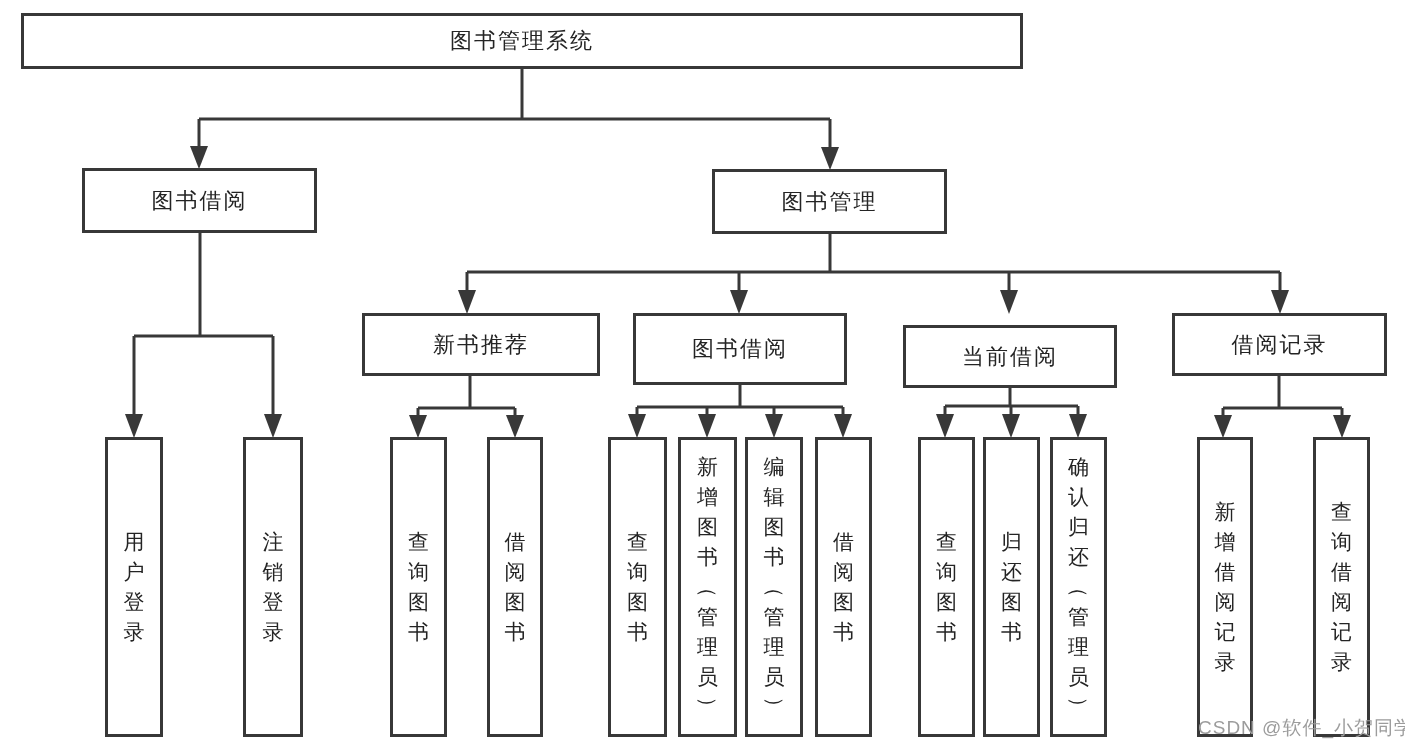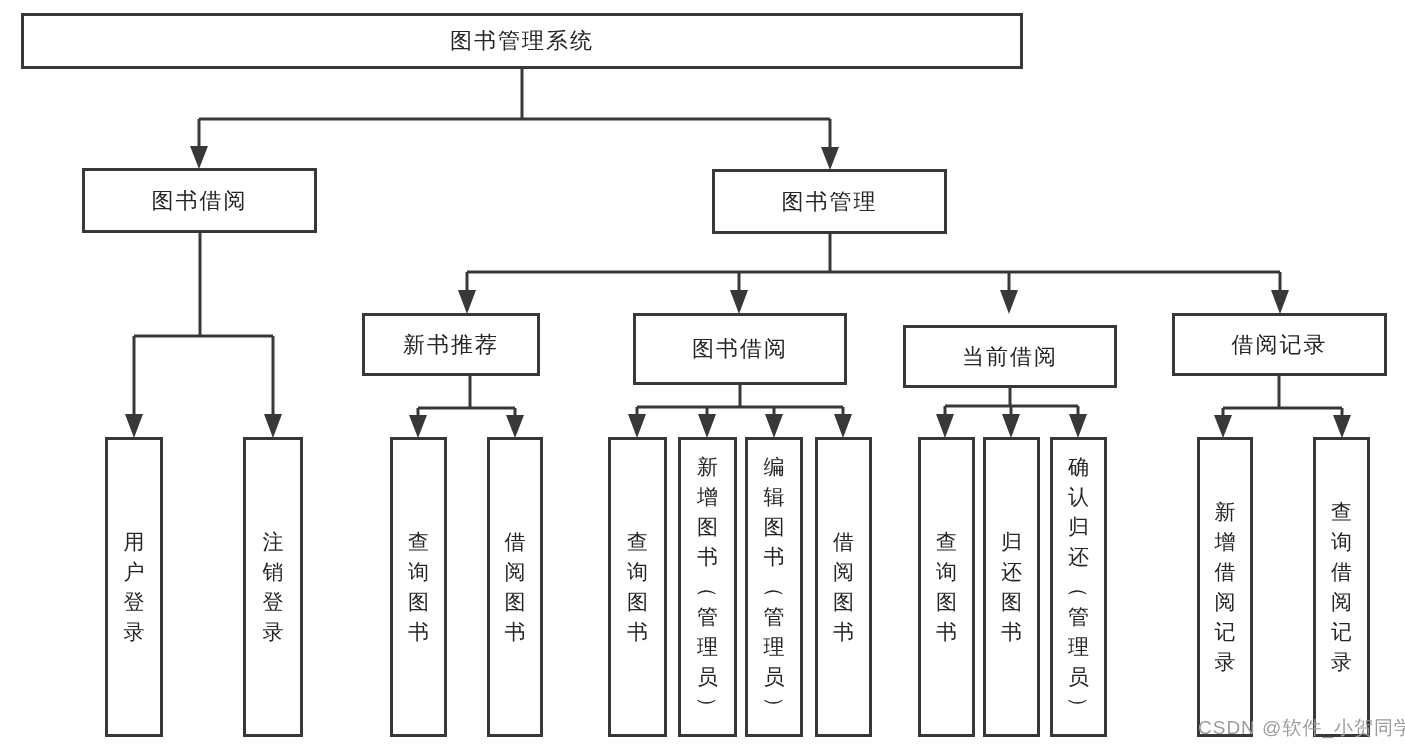--- a/index.html
+++ b/index.html
@@ -135,21 +135,21 @@
     <span>图书管理系统</span>
   </div>
 
   <div class="hbox" style="left:82px; top:168px; width:235px; height:65px;">
     <span>图书借阅</span>
   </div>
   <div class="hbox" style="left:712px; top:169px; width:235px; height:65px;">
     <span>图书管理</span>
   </div>
 
-  <div class="hbox" style="left:362px; top:313px; width:178px; height:63px;">
+  <div class="hbox" style="left:362px; top:313px; width:238px; height:63px;">
     <span>新书推荐</span>
   </div>
   <div class="hbox" style="left:633px; top:313px; width:214px; height:72px;">
     <span>图书借阅</span>
   </div>
   <div class="hbox" style="left:903px; top:313px; width:214px; height:63px;margin-top:12px;">
     <span>当前借阅</span>
   </div>
   <div class="hbox" style="left:1172px; top:313px; width:215px; height:63px;text-align:right;">
     <span>借阅记录</span>

